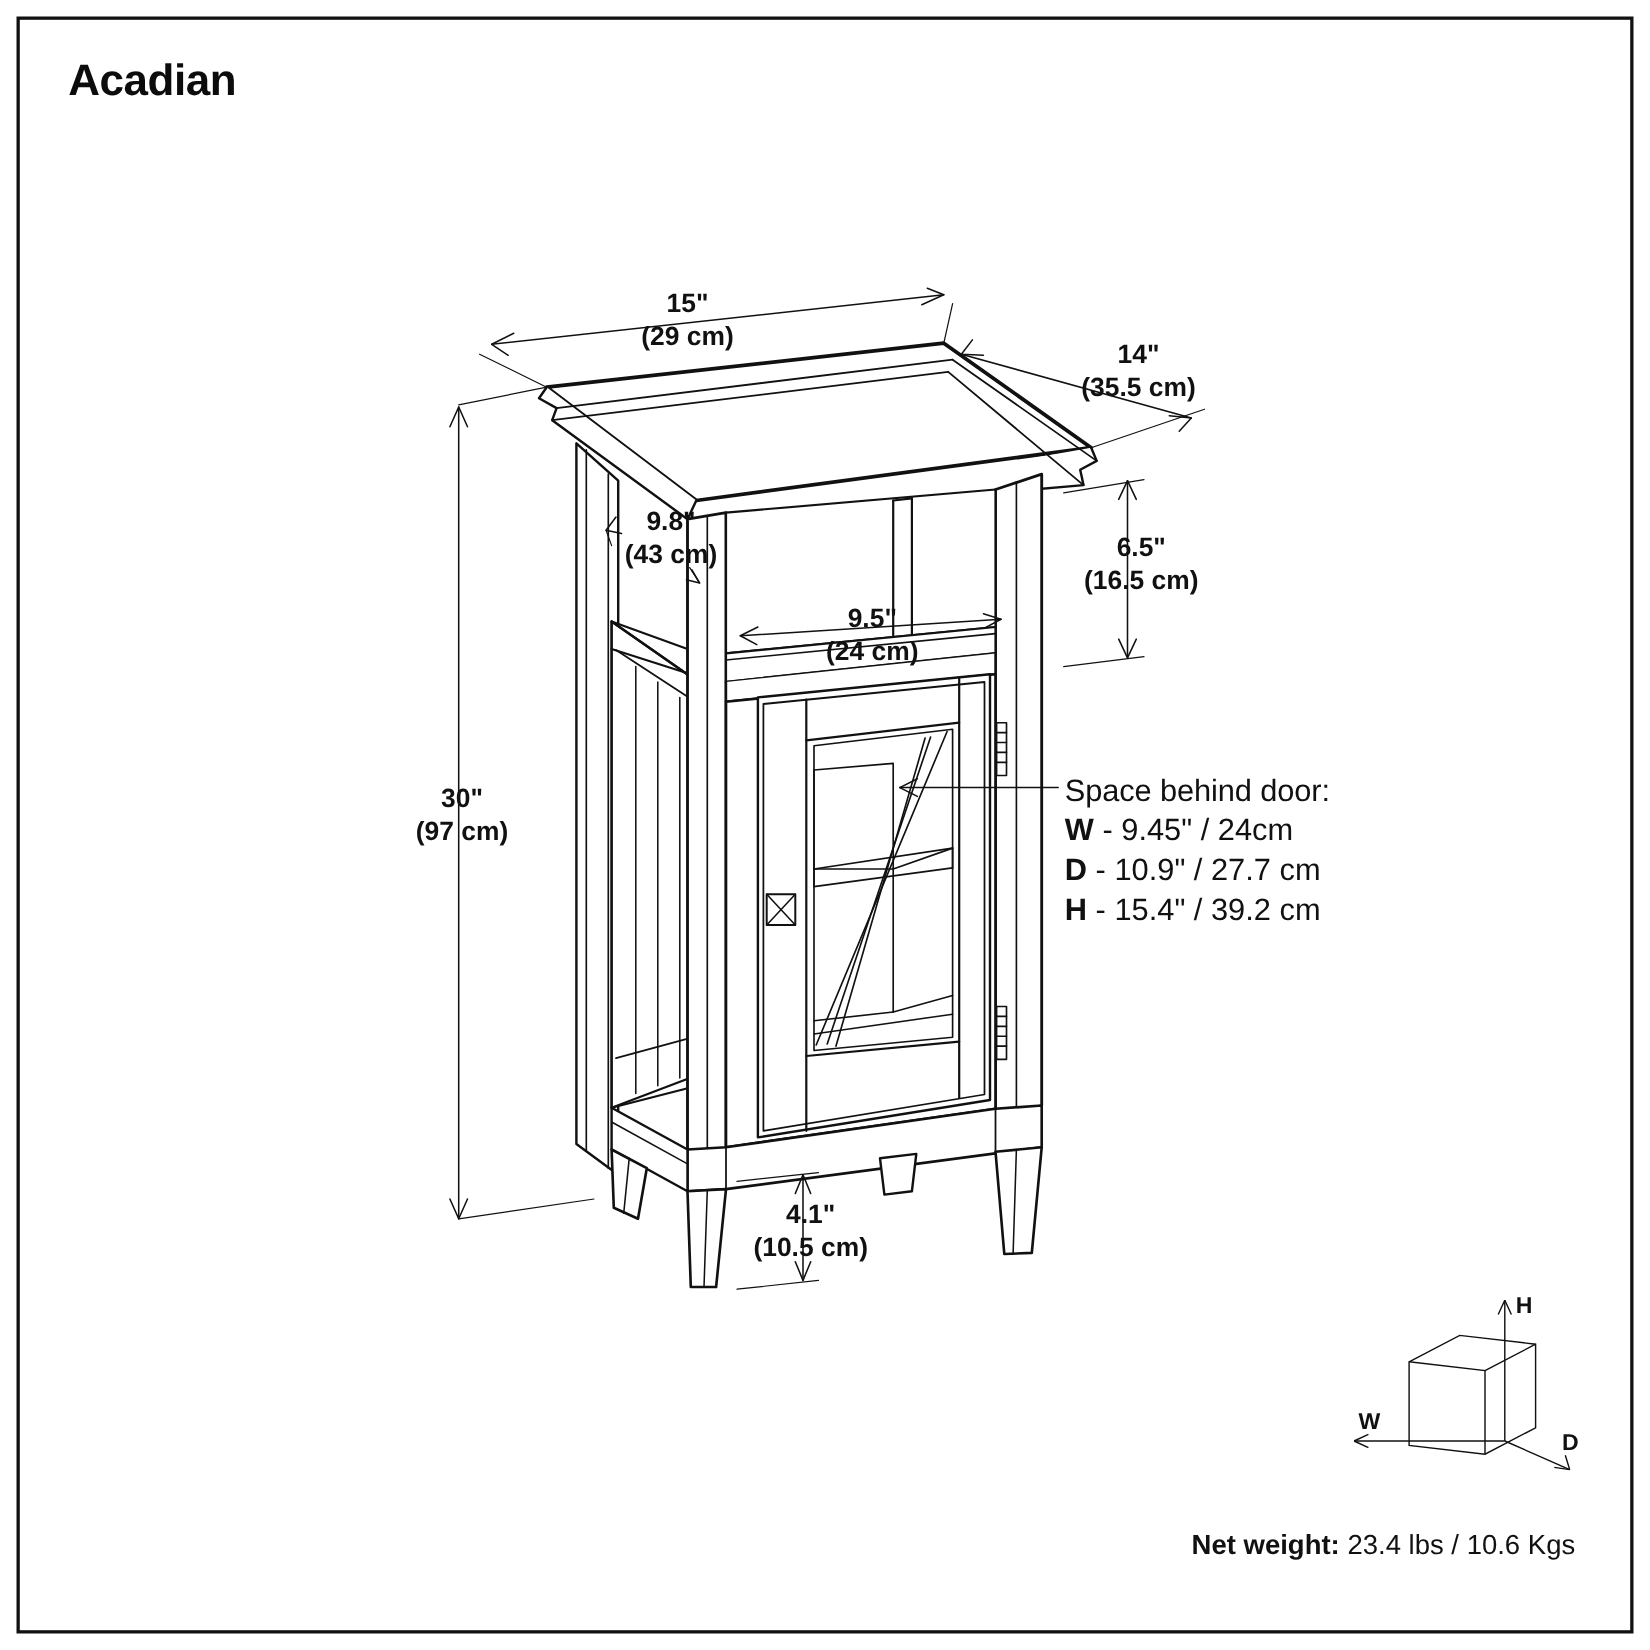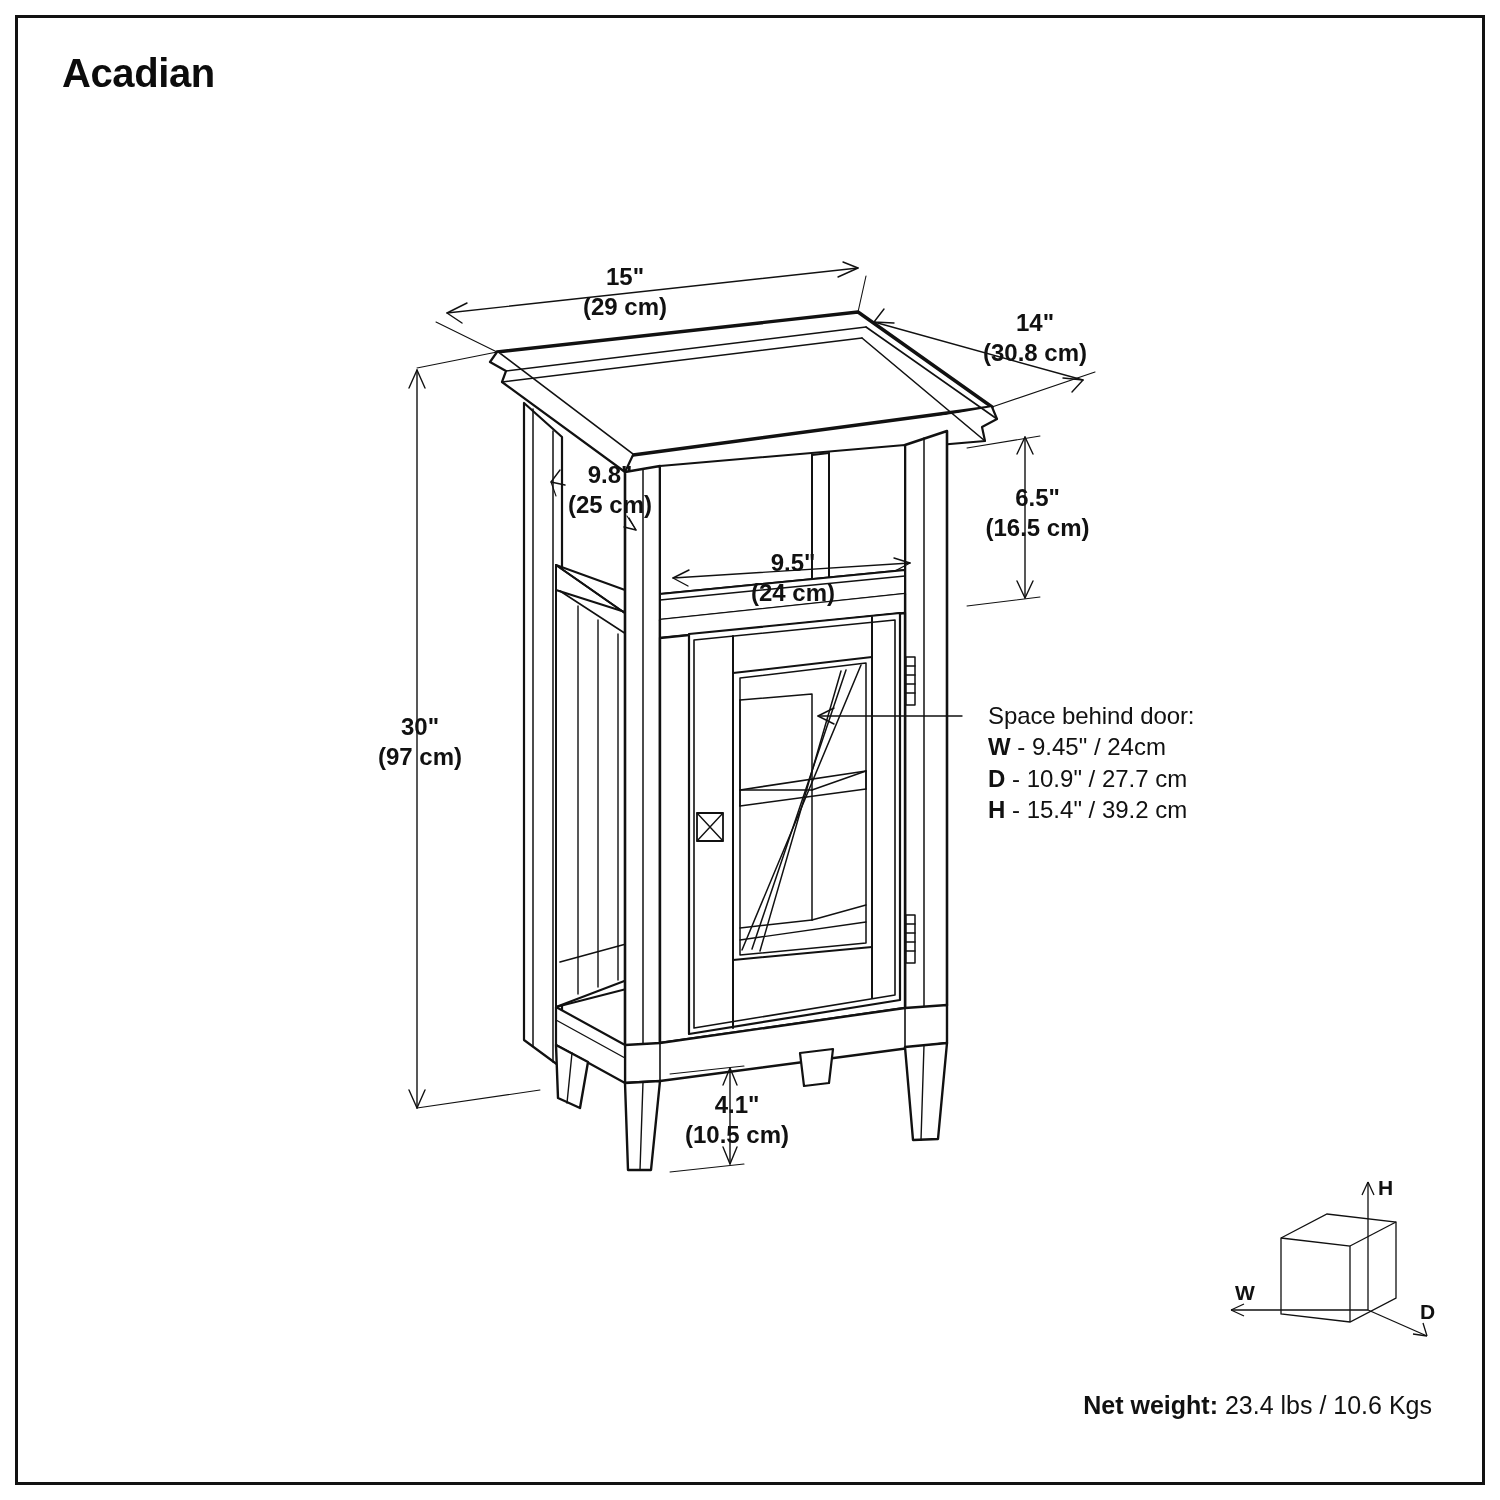--- a/index.html
+++ b/index.html
@@ -51,25 +51,24 @@
     color: #111111;
     white-space: nowrap;
     text-align: center;
     line-height: 1.24;
   }
   .dim-label .l2 { display: block; }
   .callout {
     position: absolute;
     left: 968px;
     top: 702px;
-    font-size: 24px;
+    font-size: 28px;
     line-height: 1.18;
     color: #111111;
     white-space: nowrap;
-    margin-left: 20px;
   }
   .callout .head { font-weight: normal; letter-spacing: -0.1px; }
   .callout .row { margin-top: 3px; }
   .callout b { font-weight: bold; }
   .netweight {
     position: absolute;
     right: 68px;
     bottom: 80px;
     font-size: 25px;
     color: #111111;
@@ -317,26 +316,26 @@
     </g>
   </svg>
 
   <div class="dim-label" style="left:555px; top:262px; width:140px;">
     <span>15"</span>
     <span class="l2">(29 cm)</span>
   </div>
 
   <div class="dim-label" style="left:955px; top:308px; width:160px;">
     <span>14"</span>
-    <span class="l2">(30.8 cm)</span>
+    <span class="l2">(35.5 cm)</span>
   </div>
 
   <div class="dim-label" style="left:540px; top:460px; width:140px;">
     <span>9.8"</span>
-    <span class="l2">(25 cm)</span>
+    <span class="l2">(43 cm)</span>
   </div>
 
   <div class="dim-label" style="left:718px; top:548px; width:150px;">
     <span>9.5"</span>
     <span class="l2">(24 cm)</span>
   </div>
 
   <div class="dim-label" style="left:955px; top:483px; width:165px;">
     <span>6.5"</span>
     <span class="l2">(16.5 cm)</span>

